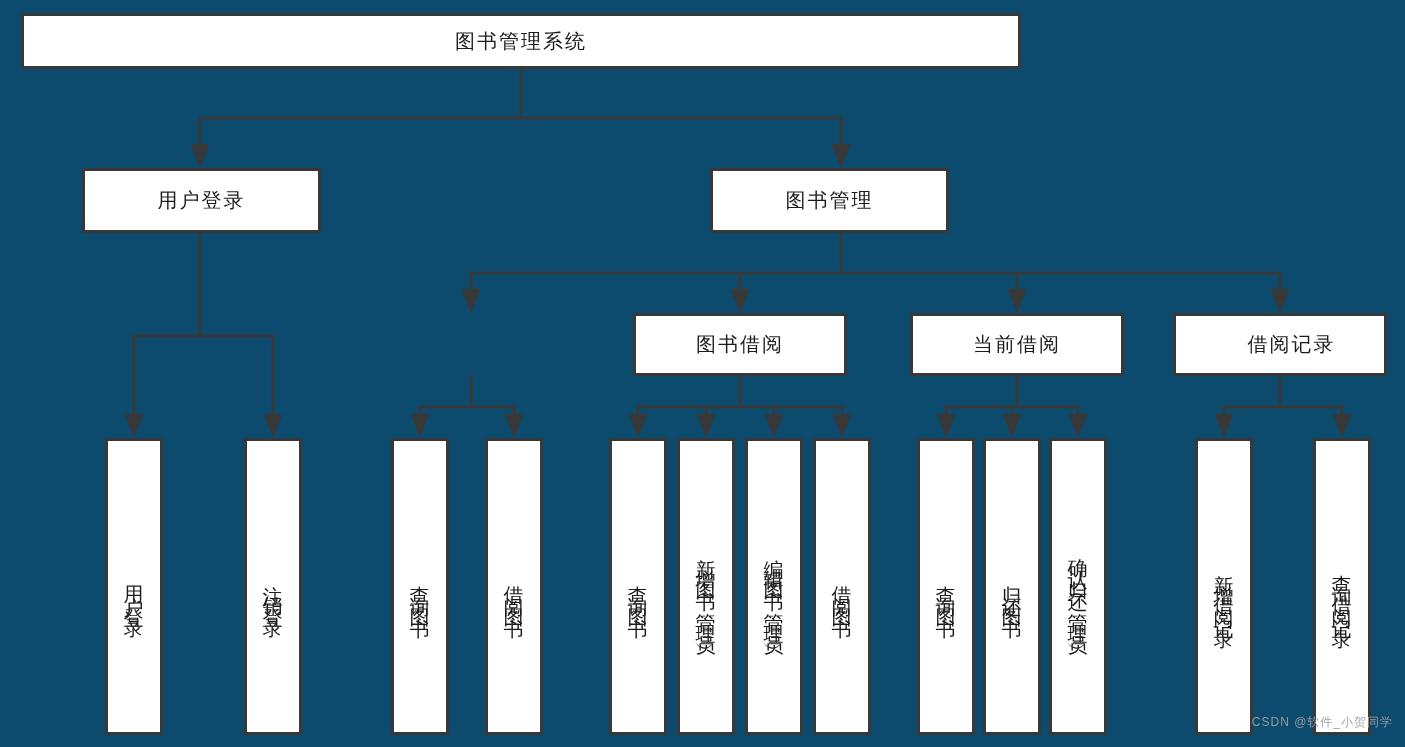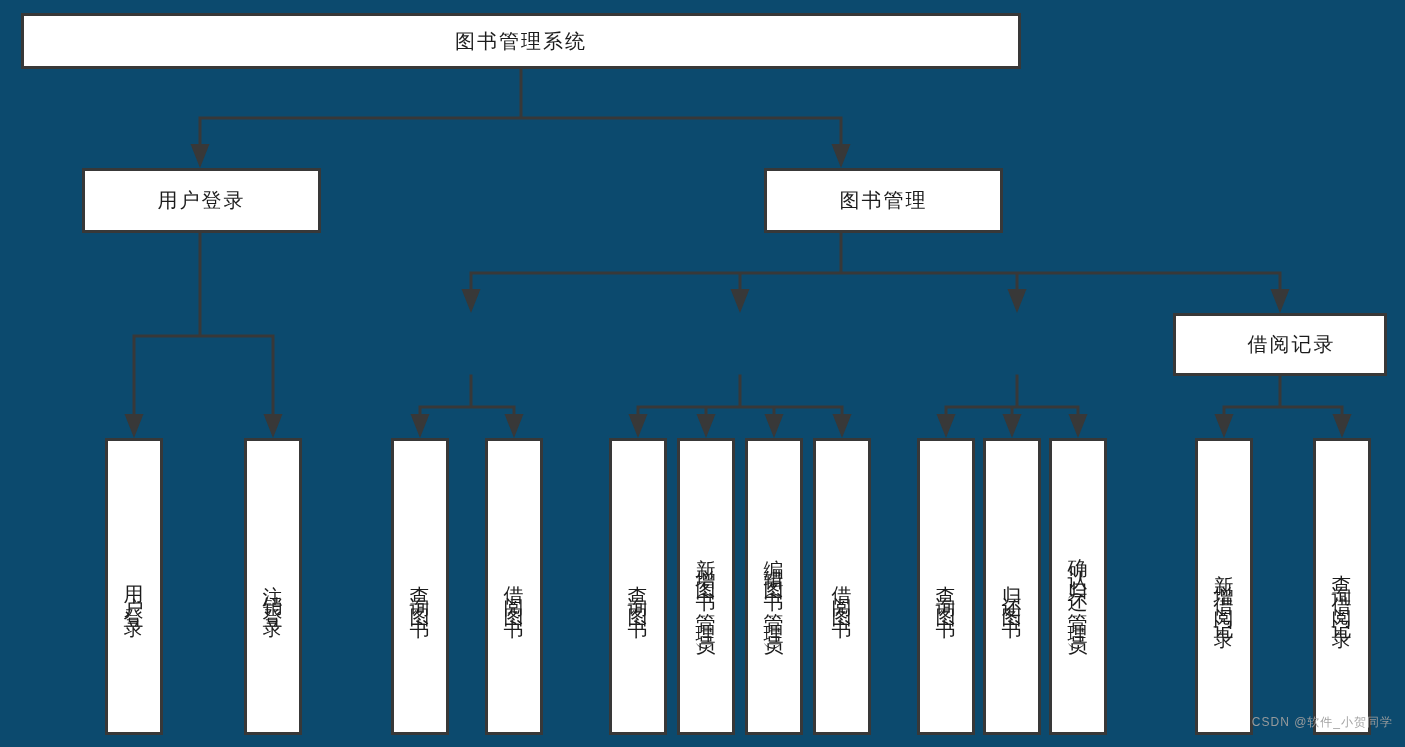--- a/index.html
+++ b/index.html
@@ -21,21 +21,21 @@
     align-items: center;
     justify-content: center;
     color: #1c1c1c;
     font-size: 20px;
     letter-spacing: 2px;
     white-space: nowrap;
   }
   .root-box  { left: 21px;  top: 13px;  width: 1000px; height: 56px; }
   .l2-box    { top: 168px; width: 239px; height: 65px; }
   .l2-login  { left: 82px; }
-  .l2-mgmt   { left: 764px; }
+  .l2-mgmt   { left: 710px; }
   .l3-box    { top: 313px; width: 214px; height: 63px; }
   .l3-recommend { left: 364px; }
   .l3-borrow    { left: 633px; }
   .l3-current   { left: 910px; }
   .l3-records   { left: 1173px; padding-left: 23px; }
   .leaf {
     top: 438px; width: 58px; height: 297px;
     border-width: 3px;
   }
   .leaf span {
@@ -131,20 +131,26 @@
     <span>图书管理系统</span>
   </div>
 
   <div class="box l2-box l2-login">
     <span>用户登录</span>
   </div>
   <div class="box l2-box l2-mgmt">
     <span>图书管理</span>
   </div>
 
+  <div class="box l3-box l3-borrow">
+    <span>图书借阅</span>
+  </div>
+  <div class="box l3-box l3-current">
+    <span>当前借阅</span>
+  </div>
   <div class="box l3-box l3-records">
     <span>借阅记录</span>
   </div>
 
   <div class="box leaf lf-1">
     <span>用户登录</span>
   </div>
   <div class="box leaf lf-2">
     <span>注销登录</span>
   </div>

